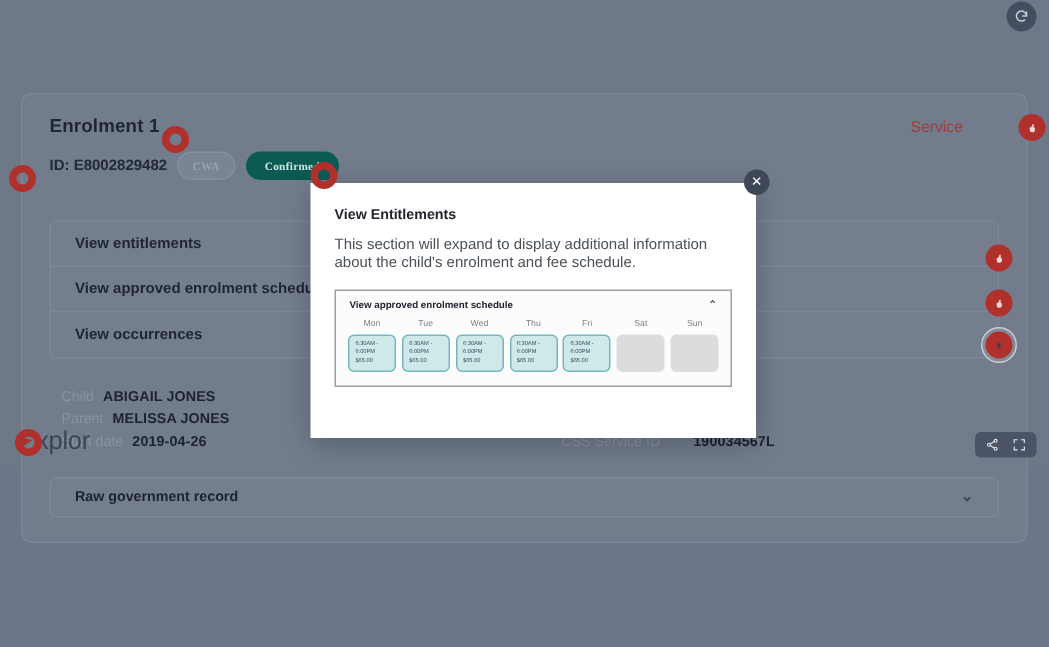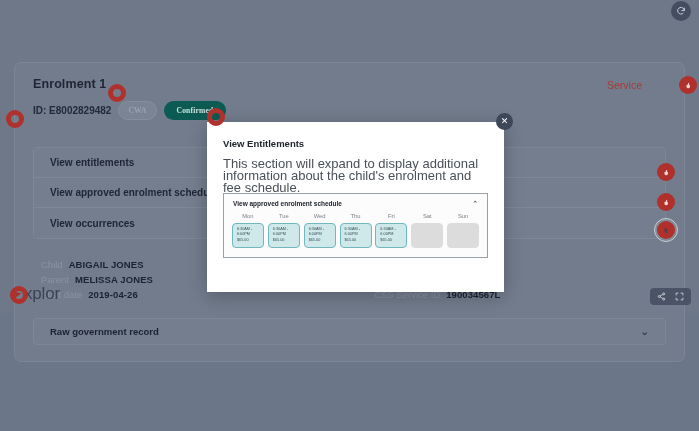--- a/index.html
+++ b/index.html
@@ -67,21 +67,21 @@
   }
   .acc-row:last-child { border-bottom: none; }
 
   
   .detail {
     position: absolute; left: 26px; right: 26px; top: 194px;
     font-size: 9.5px; line-height: 15px;
   }
   .d-line { display: flex; }
   .d-left { width: 54%; display:flex; gap: 6px; }
-  .d-right { display:flex; gap: 6px; }
+  .d-right { display:flex; gap: 22px; }
   .d-label { color: #8a93a2; }
   .d-val { color: #1b2230; font-weight: 700; letter-spacing: .1px; }
 
   
   .raw-row {
     position: absolute; left: 18px; right: 18px; top: 255px;
     height: 27px; display: flex; align-items: center; justify-content: space-between;
     padding: 0 16px;
     border: 1px solid #7e8797; border-radius: 4px;
     background: #747e8e;
@@ -116,21 +116,21 @@
     width: 17px; height: 17px; border-radius: 50%;
     background: #3e4757; color: #fff;
     display: flex; align-items: center; justify-content: center;
     font-size: 9px; line-height: 1; cursor: pointer;
   }
   .modal-title {
     font-size: 9.5px; font-weight: 700; color: #20242c;
     padding: 16px 16px 0 16px;
   }
   .modal-desc {
-    font-size: 13px; color: #4a5058; line-height: 12px;
+    font-size: 10px; color: #4a5058; line-height: 12px;
     padding: 9px 18px 0 16px;
   }
 
   .sched-box {
     position: absolute; left: 16px; right: 16px; top: 71px;
     border: 1px solid #9aa0a8;
     background: #fcfcfd;
   }
   .sched-head {
     display: flex; align-items: center; justify-content: space-between;

